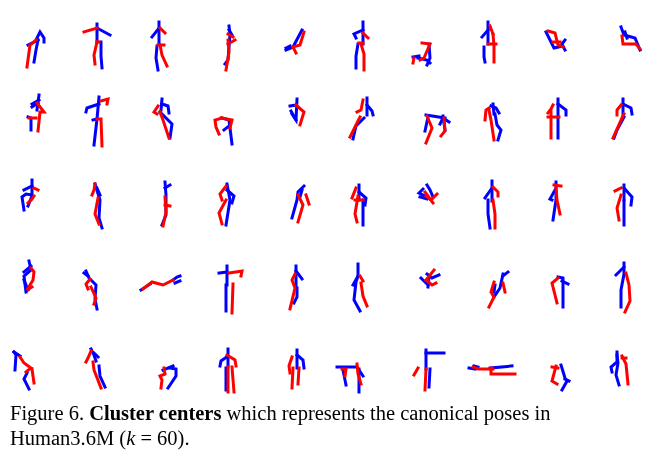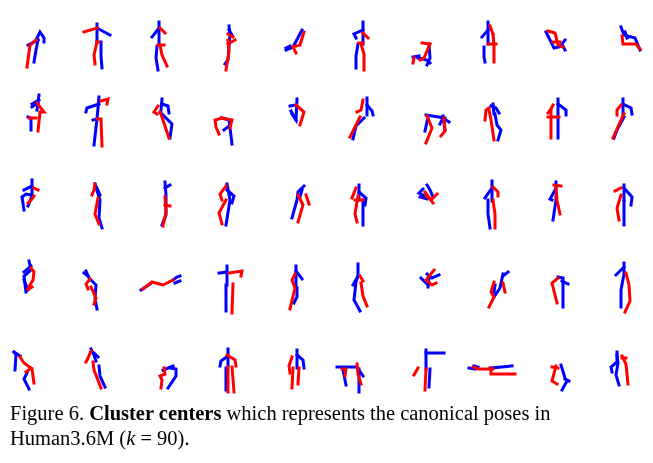--- a/index.html
+++ b/index.html
@@ -350,14 +350,14 @@
         <polyline points="617,355 618,363 616,375 619,385" fill="none" stroke="#0000ff" stroke-width="3" stroke-linecap="square" stroke-linejoin="miter"></polyline>
         <polyline points="622,356 626,364 628,384" fill="none" stroke="#ff0000" stroke-width="3" stroke-linecap="square" stroke-linejoin="miter"></polyline>
         <polyline points="622,358 626,358" fill="none" stroke="#ff0000" stroke-width="3" stroke-linecap="square" stroke-linejoin="miter"></polyline>
       </g>
     </svg>
 </div>
 
 <div class="caption">
   <span>Figure 6.</span>
   <b>Cluster centers</b><span> which represents the canonical poses in</span><br>
-  <span>Human3.6M (</span><i>k</i><span> = 90).</span>
+  <span>Human3.6M (</span><i>k</i><span> = 60).</span>
 </div>
 
 </body></html>

